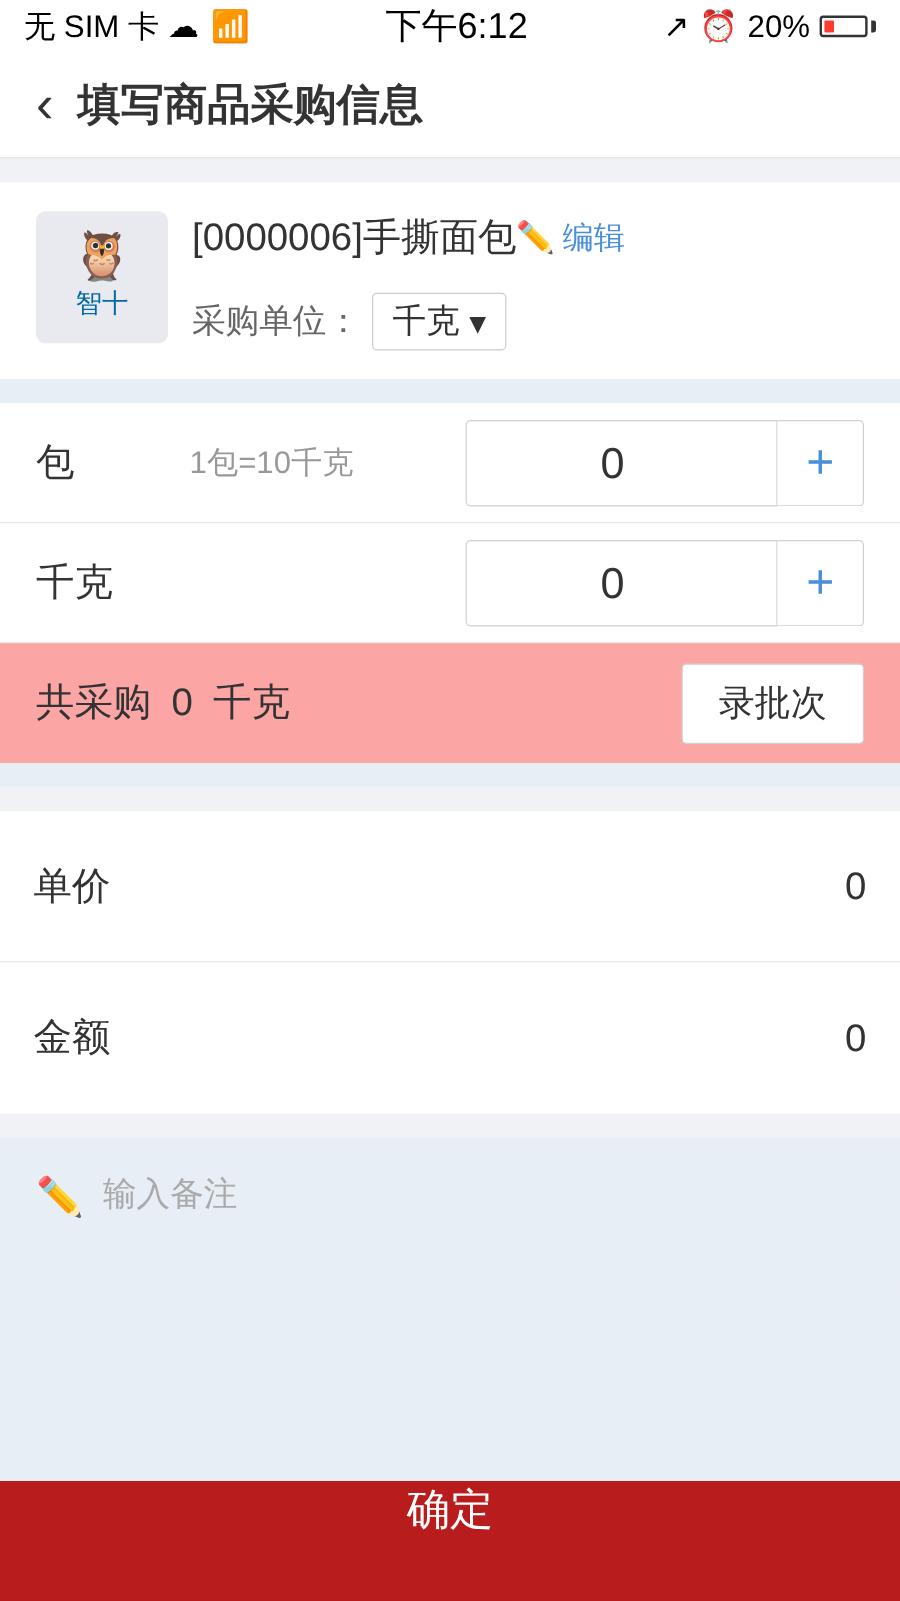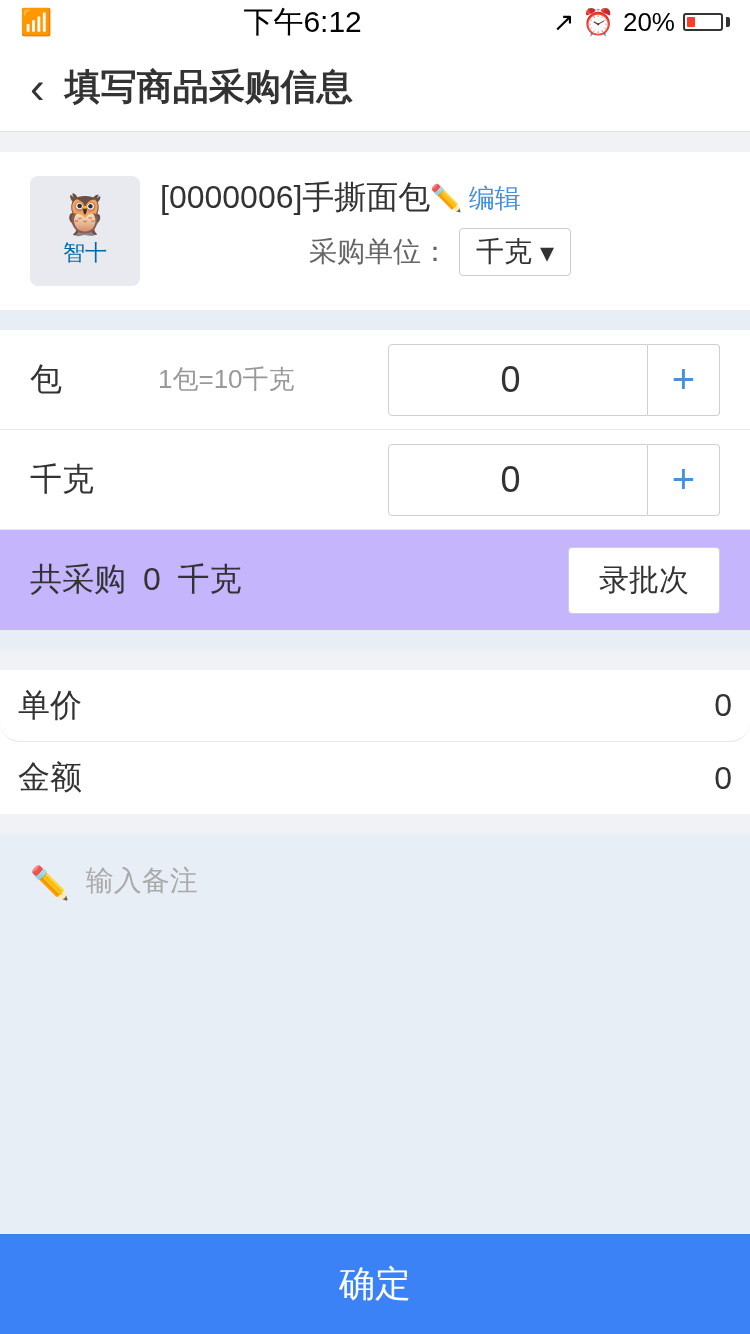--- a/index.html
+++ b/index.html
@@ -110,24 +110,23 @@
     }
     .edit-btn {
       font-size: 26px;
       color: #4a90d9;
       display: flex;
       align-items: center;
       gap: 6px;
       cursor: pointer;
     }
     .purchase-unit-row {
-      margin-top: 8px;
-      display: flex;
-      align-items: center;
-      flex-direction: column;
+      margin-top: 24px;
+      display: flex;
+      align-items: center;
     }
     .purchase-unit-label {
       font-size: 28px;
       color: #666;
     }
     .unit-select {
       border: 1px solid #ccc;
       border-radius: 4px;
       padding: 4px 16px;
       font-size: 28px;
@@ -206,21 +205,21 @@
       cursor: pointer;
     }
 
     
     .summary-row {
       display: flex;
       align-items: center;
       justify-content: space-between;
       padding: 0 30px;
       height: 100px;
-      background: #c4b5fd;
+      background: #fca5a5;
     }
     .summary-text {
       font-size: 32px;
       color: #333;
     }
     .batch-btn {
       border: 1px solid #d0d0d0;
       border-radius: 4px;
       padding: 12px 30px;
       font-size: 30px;
@@ -232,24 +231,23 @@
 
     
     .price-section {
       background: #fff;
       margin-top: 20px;
     }
     .price-row {
       display: flex;
       align-items: center;
       justify-content: space-between;
-      padding: 0 18px;
-      height: 72px;
+      padding: 0 28px;
+      height: 126px;
       border-bottom: 1px solid #e8e8e8;
-      border-radius: 20px;
     }
     .price-row:last-child {
       border-bottom: none;
       align-items: center;
     }
     .price-label {
       font-size: 32px;
       color: #333;
     }
     .price-value {
@@ -284,41 +282,42 @@
       min-height: 300px;
     }
 
     
     .confirm-btn-wrap {
       position: fixed;
       bottom: 0;
       left: 0;
       width: 750px;
       height: 100px;
-      background: #3b82f6;
-      display: flex;
-      align-items: center;
+      background: #b91c1c;
+      display: flex;
+      align-items: flex-start;
       justify-content: center;
       cursor: pointer;
     }
     .confirm-btn-text {
       font-size: 36px;
       color: #fff;
       font-weight: 500;
     }
 
     .main-content {
       padding-bottom: 100px;
     }
   </style>
 </head>
 <body>
 
 <div class="status-bar">
   <div class="status-left">
+    <span>无 SIM 卡 ☁</span>
     <span>📶</span>
   </div>
   <div class="status-center">下午6:12</div>
   <div class="status-right">
     <span>↗</span>
     <span>⏰</span>
     <span>20%</span>
     <span class="battery-icon">
       <span class="battery-body">
         <span class="battery-fill"></span>

